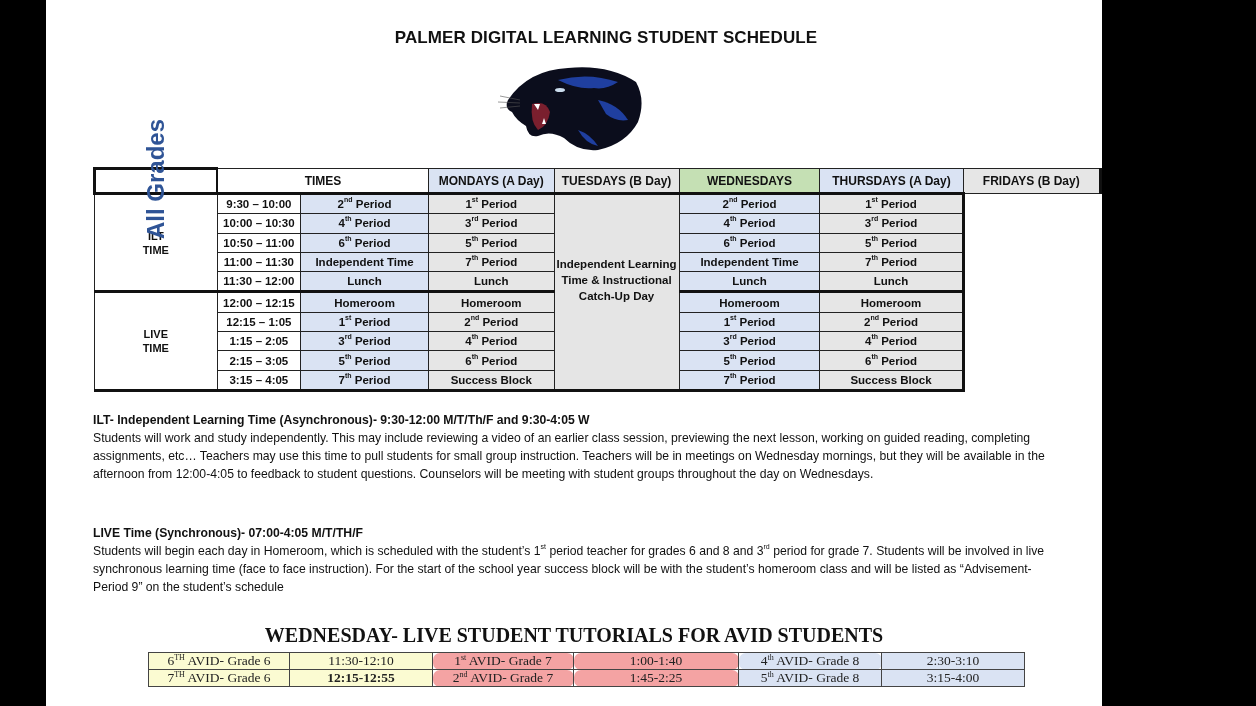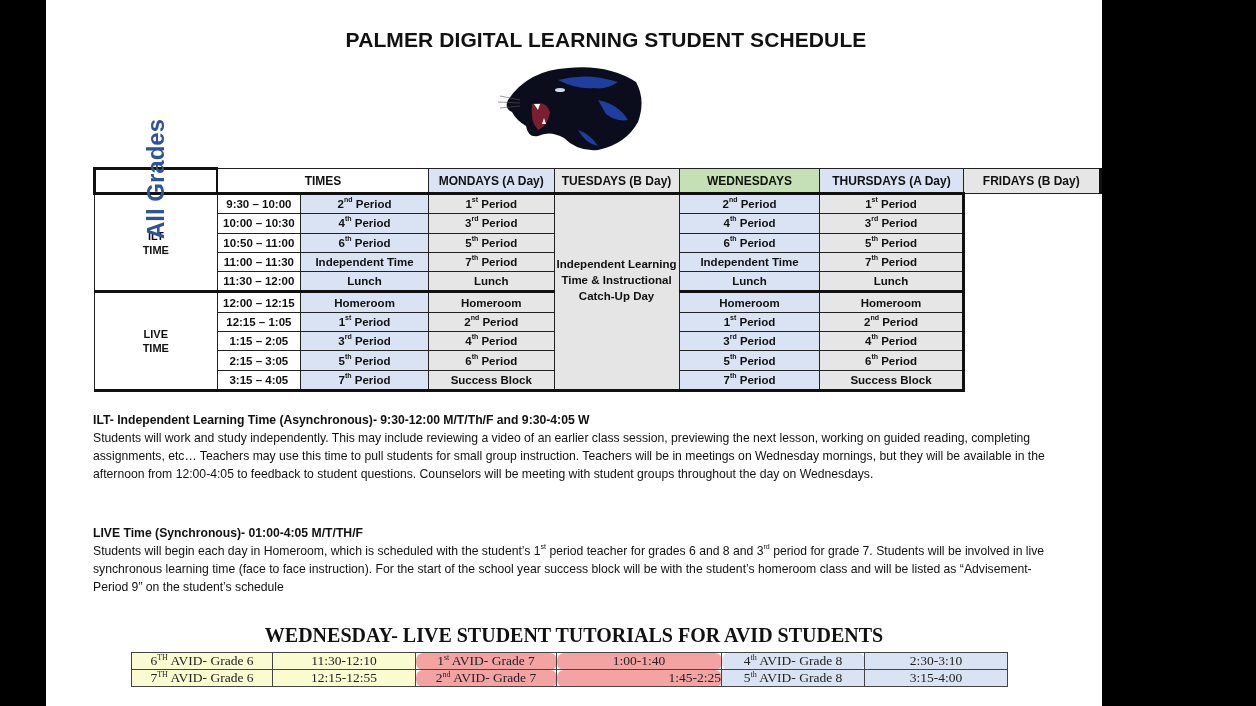--- a/index.html
+++ b/index.html
@@ -1,18 +1,18 @@
 <!DOCTYPE html>
 <html><head>
 <meta charset="utf-8">
 <style>
   html, body { margin:0; padding:0; }
   body { width:1256px; height:706px; background:#000; position:relative; overflow:hidden; font-family:"Liberation Sans", sans-serif; }
   .page { position:absolute; left:46px; top:0; width:1056px; height:706px; background:#fff; }
-  .title { position:absolute; left:0; width:1120px; top:28px; text-align:center; font-weight:bold; font-size:21px; color:#111; letter-spacing:0.1px; }
+  .title { position:absolute; left:0; width:1120px; top:28px; text-align:center; font-weight:bold; font-size:17px; color:#111; letter-spacing:0.1px; }
   .logo { position:absolute; left:452px; top:60px; width:150px; height:92px; }
   table.sched { position:absolute; left:47px; top:167px; border-collapse:collapse; font-size:11.5px; font-weight:bold; color:#111; }
   table.sched td, table.sched th { border:1px solid #222; text-align:center; padding:0; height:18.3px; line-height:18px; }
   table.sched th { font-size:12px; }
   .allgrades { width:54px; border-right:2px solid #111 !important; border-left:3px solid #111 !important; border-top:3px solid #111 !important; border-bottom:3px solid #111 !important; }
   .allgrades span { display:inline-block; transform:rotate(-90deg); color:#2f5496; font-size:24px; font-weight:bold; white-space:nowrap; }
   .grp { width:50px; font-size:11px; line-height:14px !important; }
   .time { width:102px; }
   .mon, .thu { background:#dae3f3; width:148px; }
   .tue, .fri { background:#e6e6e6; width:144px; }
@@ -20,21 +20,21 @@
   .thu { width:160px; }
   .wed { background:#c5e0b4; width:122px; }
   .wedcell { background:#e5e5e5; line-height:16px !important; font-size:11.5px; vertical-align:middle; padding-bottom:24px !important; }
   .thick-top td { border-top:3px solid #111 !important; }
   .thick-right { border-right:3px solid #111 !important; }
   .thick-bottom td { border-bottom:3px solid #111 !important; }
   sup { font-size:7px; vertical-align:top; line-height:9px; }
   .section { position:absolute; left:47px; width:960px; font-size:12.2px; color:#111; line-height:18px; }
   .section .h { font-weight:bold; }
   .avid-title { position:absolute; left:0; width:1056px; top:624px; text-align:center; font-family:"Liberation Serif", serif; font-weight:bold; font-size:20px; color:#111; }
-  table.avid { position:absolute; left:85px; top:652px; border-collapse:collapse; font-family:"Liberation Serif", serif; font-size:13.5px; color:#222; }
+  table.avid { position:absolute; left:102px; top:652px; border-collapse:collapse; font-family:"Liberation Serif", serif; font-size:13.5px; color:#222; }
   table.avid td { border:1px solid #444; height:16px; line-height:16px; padding:0; text-align:center; }
   .y { background:#fbfbd2; }
   .r { background:#f4a3a3;border-radius:7px; }
   .b { background:#dae3f3; }
   .avid sup { font-size:8px; }
 </style>
 </head>
 <body>
 
 <div class="page">
@@ -145,38 +145,38 @@
         </tr>
       </tbody>
   </table>
 
   <div class="section" style="top:411px">
     <div class="h">ILT- Independent Learning Time (Asynchronous)- 9:30-12:00 M/T/Th/F and 9:30-4:05 W</div>
     <div>Students will work and study independently.  This may include reviewing a video of an earlier class session, previewing the next lesson, working on guided reading, completing assignments, etc… Teachers may use this time to pull students for small group instruction.  Teachers will be in meetings on Wednesday mornings, but they will be available in the afternoon from 12:00-4:05 to feedback to student questions.  Counselors will be meeting with student groups throughout the day on Wednesdays.</div>
   </div>
 
   <div class="section" style="top:524px">
-    <div class="h">LIVE Time (Synchronous)- 01:00-4:05 M/T/TH/F</div>
+    <div class="h">LIVE Time (Synchronous)- 07:00-4:05 M/T/TH/F</div>
     <div><span>Students will begin each day in Homeroom, which is scheduled with the student’s 1</span><sup>st</sup><span> period teacher for grades 6 and 8 and 3</span><sup>rd</sup><span> period for grade 7.  Students will be involved in live synchronous learning time (face to face instruction).  For the start of the school year success block will be with the student’s homeroom class and will be listed as “Advisement- Period 9” on the student’s schedule</span></div>
   </div>
 
   <div class="avid-title">WEDNESDAY- LIVE STUDENT TUTORIALS FOR AVID STUDENTS</div>
   <table class="avid">
     <tbody id="avid-body">
         <tr>
           <td class="y" style="width: 140px;"><span>6</span><sup>TH</sup><span> AVID- Grade 6</span></td>
           <td class="y" style="width: 142px; margin-top: 16px;"><span>11:30-12:10</span></td>
           <td class="r" style="width: 140px;"><span>1</span><sup>st</sup><span> AVID- Grade 7</span></td>
           <td class="r" style="width: 164px;"><span>1:00-1:40</span></td>
           <td class="b" style="width: 142px; border-radius: 7px;"><span>4</span><sup>th</sup><span> AVID- Grade 8</span></td>
           <td class="b" style="width: 142px;"><span>2:30-3:10</span></td>
         </tr>
         <tr>
           <td class="y" style="width: 140px;"><span>7</span><sup>TH</sup><span> AVID- Grade 6</span></td>
-          <td class="y" style="width: 142px;"><span>12:15-12:55</span></td>
+          <td class="y" style="width: 142px; font-weight: bold;"><span>12:15-12:55</span></td>
           <td class="r" style="width: 140px;"><span>2</span><sup>nd</sup><span> AVID- Grade 7</span></td>
-          <td class="r" style="width: 164px; text-align: right;"><span>1:45-2:25</span></td>
+          <td class="r" style="width: 164px;"><span>1:45-2:25</span></td>
           <td class="b" style="width: 142px;"><span>5</span><sup>th</sup><span> AVID- Grade 8</span></td>
           <td class="b" style="width: 142px;"><span>3:15-4:00</span></td>
         </tr>
       </tbody>
   </table>
 </div>
 
 </body></html>

